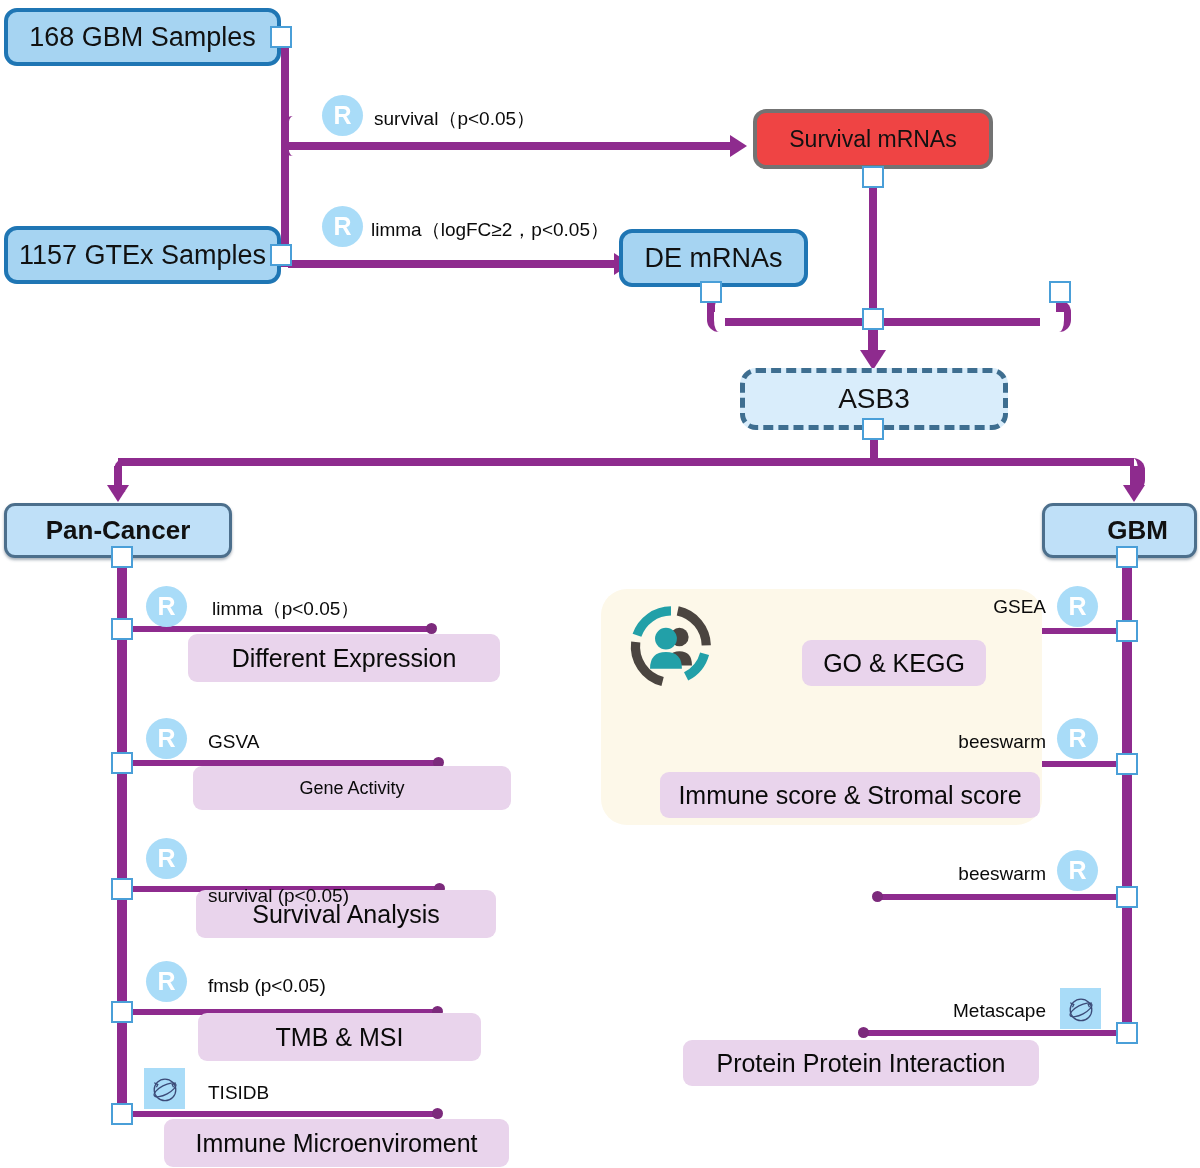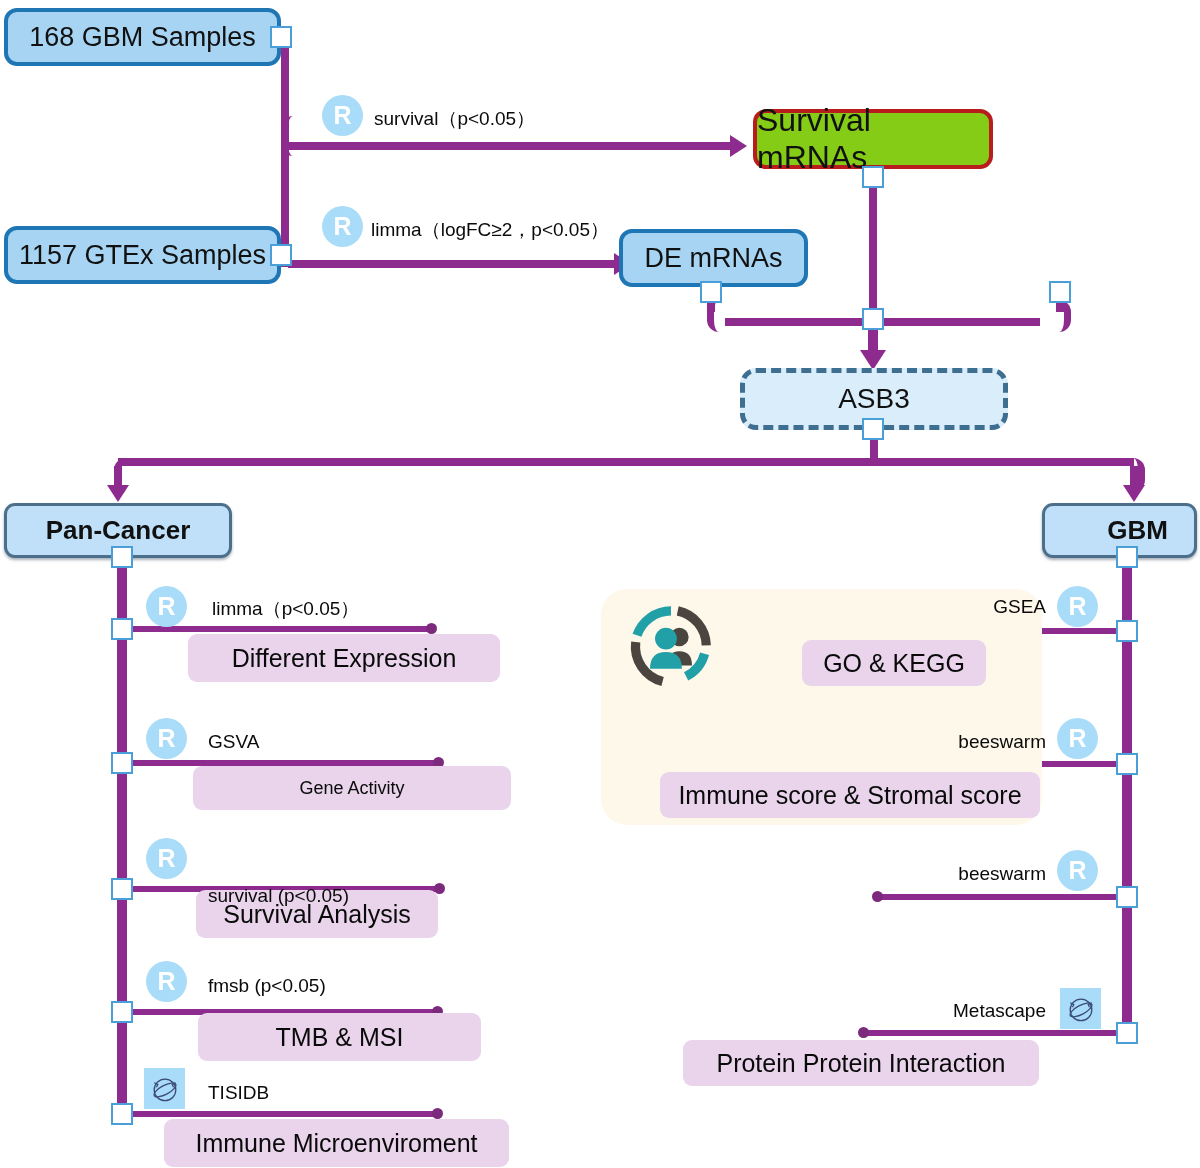--- a/index.html
+++ b/index.html
@@ -85,23 +85,23 @@
     box-sizing: border-box;
     color: #111111;
     z-index: 4;
   }
   .node-dark {
     background: #a6d4f2;
     border: 4px solid #1f76b4;
     font-size: 27px;
   }
   .node-light {
-    background: #84cc16;
-    border: 4px solid #b91c1c;
-    font-size: 32px;
+    background: #ef4444;
+    border: 4px solid #737373;
+    font-size: 23px;
   }
   .node-dashed {
     background: #d9edfb;
     border: 5px dashed #3e6e90;
     font-size: 28px;
     border-radius: 16px;
   }
   .node-branch {
     background: #bfe0f8;
     border: 3px solid #4c6f8c;
@@ -297,21 +297,21 @@
     <span>Gene Activity</span>
   </div>
 
   <div class="hline thin" style="left:127px; top:886px; width:314px; height:6px;"></div>
   <div class="dot" style="left:434px; top:883px;"></div>
   <div class="handle" style="left:111px; top:878px;"></div>
   <div class="rbadge" style="left:146px; top:838px;">
     <span>R</span>
   </div>
   <div class="caption" style="left:208px; top:885px;">survival (p&lt;0.05)</div>
-  <div class="pill" style="left:196px; top:890px; width:242px; height:48px; font-size:25px;">
+  <div class="pill" style="left:196px; top:890px; width:300px; height:48px; font-size:25px;">
     <span>Survival Analysis</span>
   </div>
 
   <div class="hline thin" style="left:127px; top:1009px; width:311px; height:6px;"></div>
   <div class="dot" style="left:432px; top:1006px;"></div>
   <div class="handle" style="left:111px; top:1001px;"></div>
   <div class="rbadge" style="left:146px; top:961px;">
     <span>R</span>
   </div>
   <div class="caption" style="left:208px; top:975px;">fmsb (p&lt;0.05)</div>

